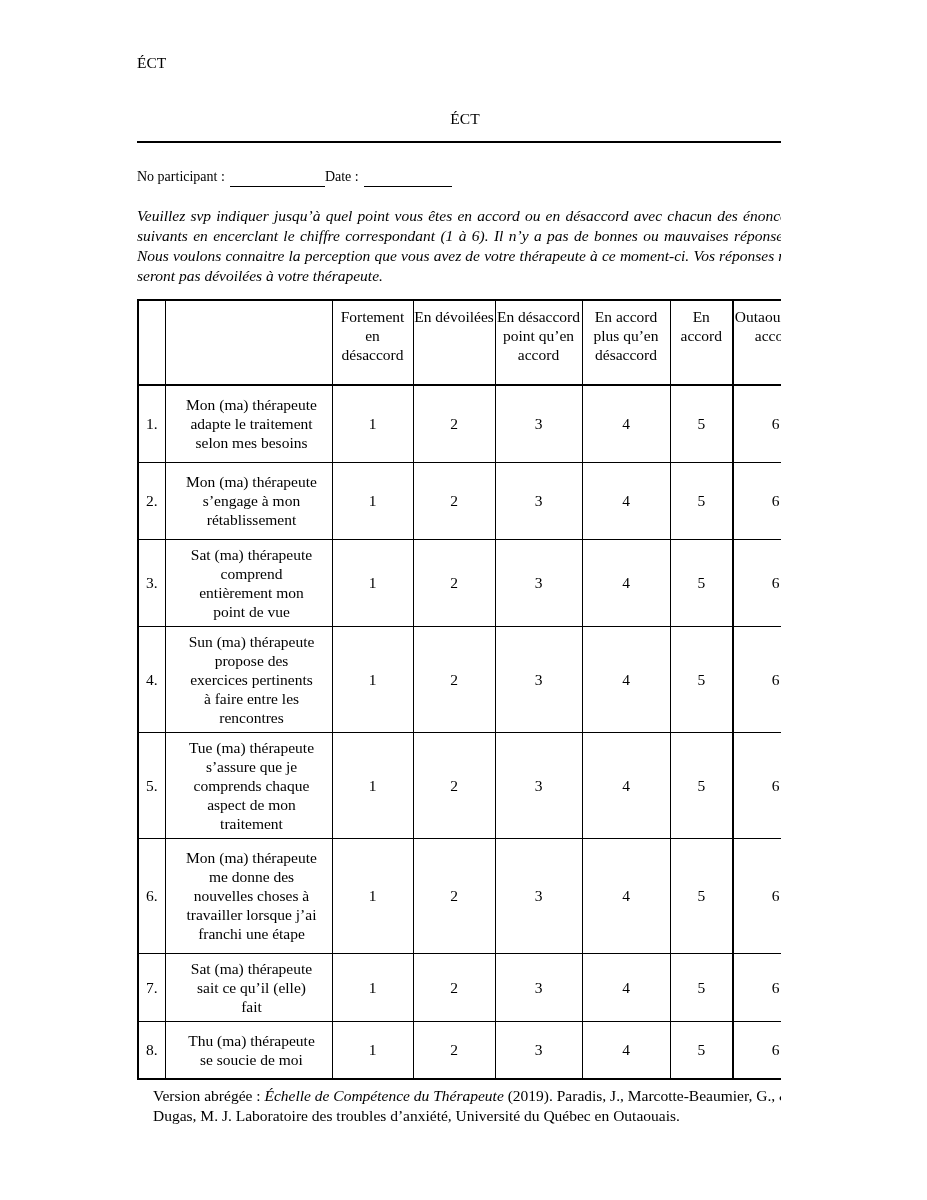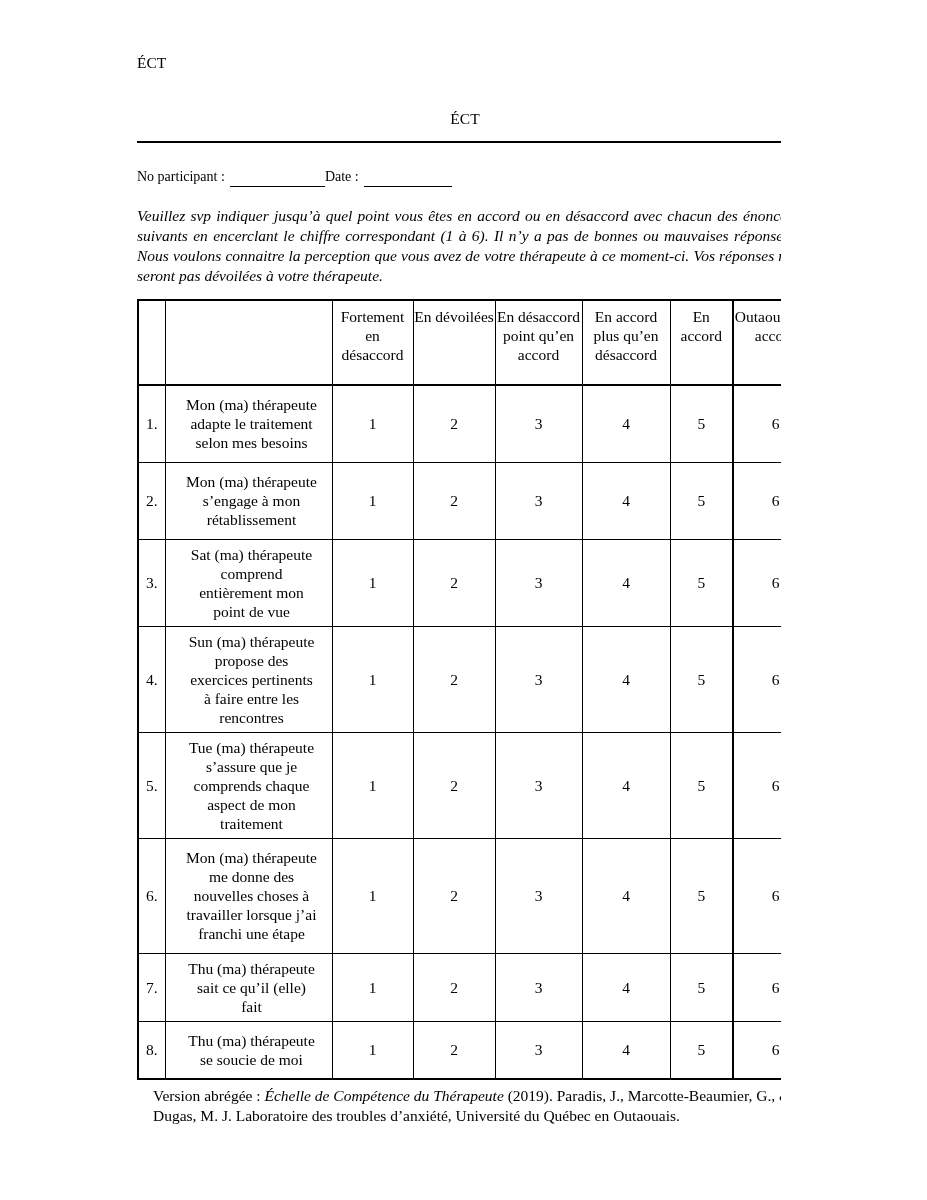--- a/index.html
+++ b/index.html
@@ -211,21 +211,21 @@
           <td class="cell-stmt">Mon (ma) thérapeute me donne des nouvelles choses à travailler lorsque j’ai franchi une étape</td>
           <td class="cell-opt">1</td>
           <td class="cell-opt">2</td>
           <td class="cell-opt">3</td>
           <td class="cell-opt">4</td>
           <td class="cell-opt">5</td>
           <td class="cell-opt col-last">6</td>
         </tr>
         <tr class="h59">
           <td class="cell-num">7.</td>
-          <td class="cell-stmt">Thu (ma) thérapeute sait ce qu’il (elle) fait</td>
+          <td class="cell-stmt">Sat (ma) thérapeute sait ce qu’il (elle) fait</td>
           <td class="cell-opt">1</td>
           <td class="cell-opt">2</td>
           <td class="cell-opt">3</td>
           <td class="cell-opt">4</td>
           <td class="cell-opt">5</td>
           <td class="cell-opt col-last">6</td>
         </tr>
         <tr class="h58">
           <td class="cell-num">8.</td>
           <td class="cell-stmt">Thu (ma) thérapeute se soucie de moi</td>

